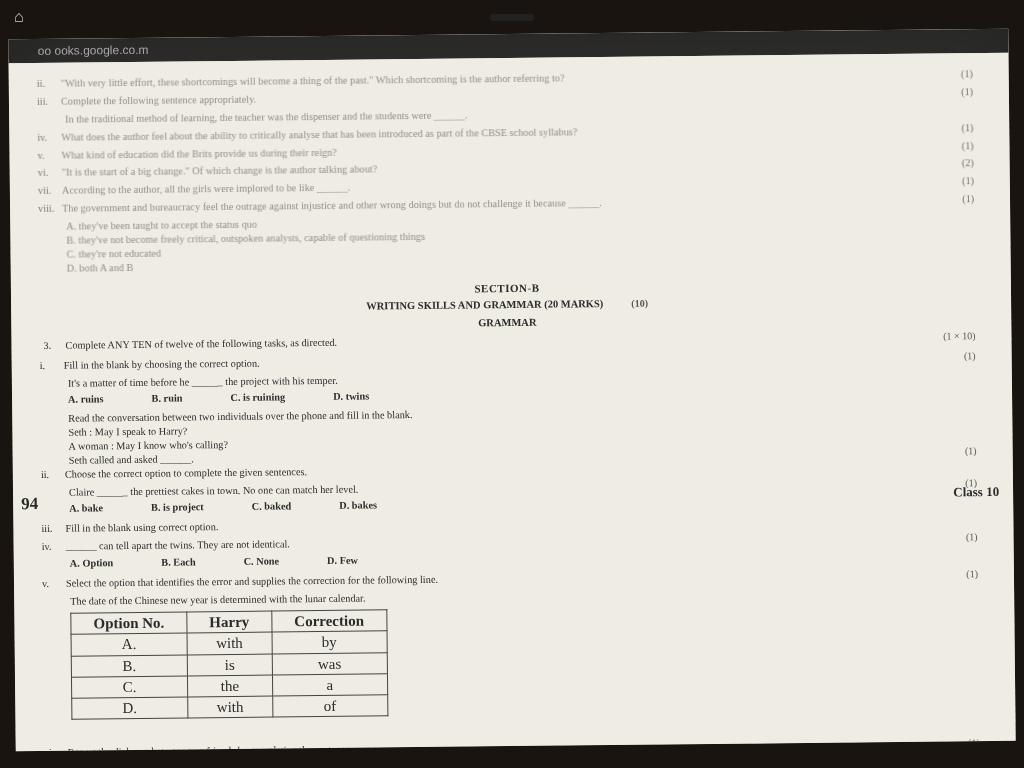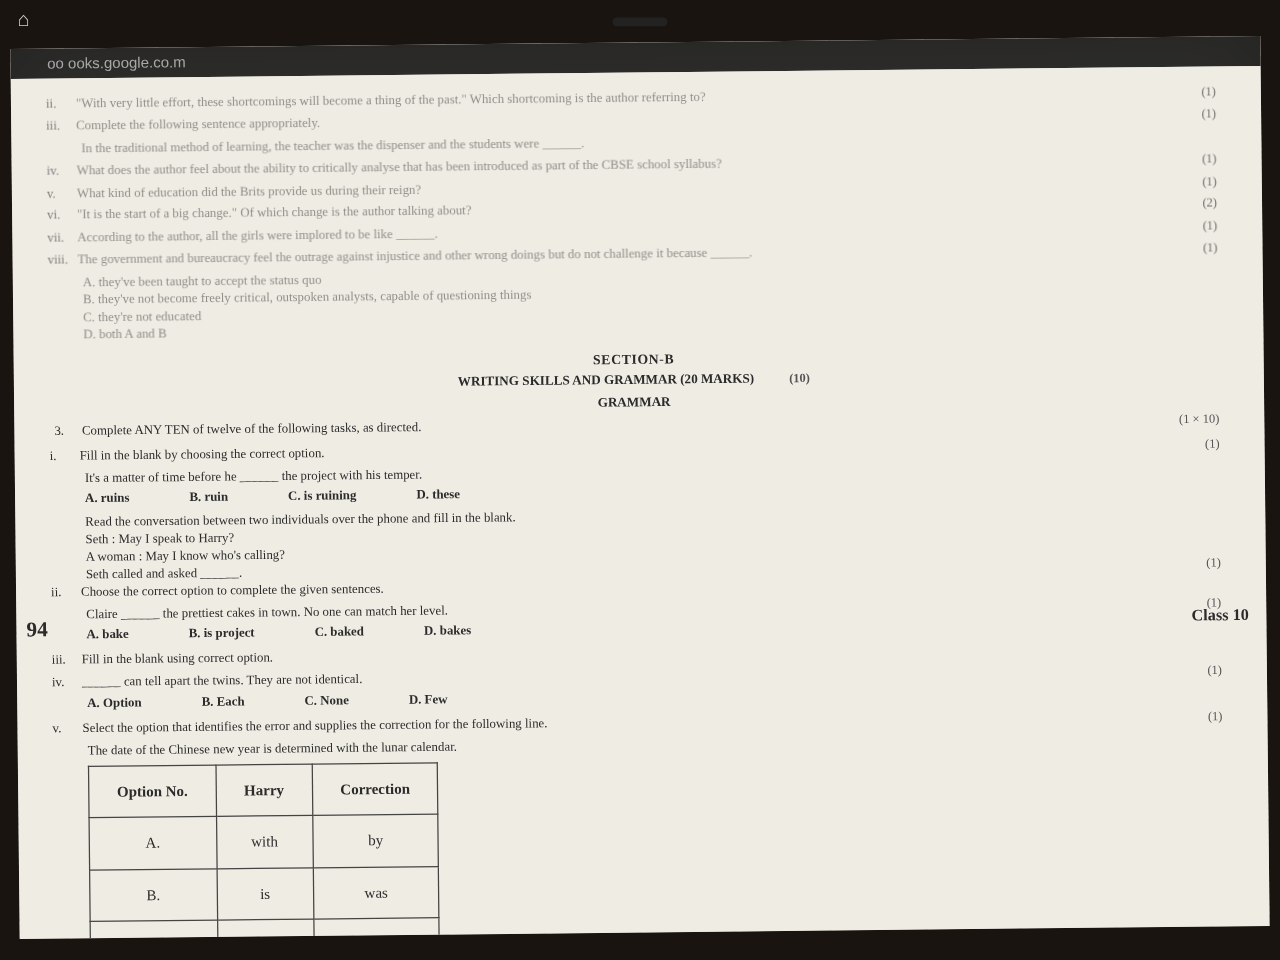--- a/index.html
+++ b/index.html
@@ -14,21 +14,21 @@
   .q { margin-bottom: 4px; }
   .marks { float: right; color: #555; font-size: 10px; }
   .opts { display: flex; gap: 48px; margin: 2px 0 6px 28px; }
   .opts span { white-space: nowrap; font-weight: bold; }
   .section-head { text-align: center; font-weight: bold; letter-spacing: 0.5px; margin-top: 10px; margin-bottom: 2px; font-size: 11px; }
   .sub-head { text-align: center; font-weight: bold; font-size: 10.5px; margin-bottom: 4px; }
   .instr { margin-left: 4px; margin-bottom: 6px; }
   .roman { display: inline-block; width: 24px; vertical-align: top; }
   .body-indent { margin-left: 28px; }
   table.err { border-collapse: collapse; margin: 4px 0 8px 28px; }
-  table.err th, table.err td { border: 1px solid #444; padding: 12px 22px; font-size: 12px; text-align: center; }
+  table.err th, table.err td { border: 1px solid #444; padding: 0 22px; font-size: 15px; text-align: center; }
   .pgnum-left { position: absolute; left: 8px; top: 430px; font-weight: bold; font-size: 17px; }
   .pgnum-right { position: absolute; right: 14px; top: 430px; font-weight: bold; font-size: 13px; }
   .home-icon { position: absolute; top: 8px; left: 14px; color: #ccc; font-size: 16px; font-family: sans-serif; }
   .topblur { filter: blur(0.4px); opacity: 0.82; }
   .sensor { position: absolute; top: 14px; left: 50%; transform: translateX(-50%); width: 44px; height: 7px; background: #222; border-radius: 4px; }
   .ol-num { display:inline-block; width:22px; }
 </style>
 </head>
 <body>
 
@@ -69,21 +69,21 @@
       </div>
 
       <div class="q">
         <span class="roman">i.</span><span>Fill in the blank by choosing the correct option.</span><span class="marks">(1)</span>
       </div>
       <div class="body-indent">It's a matter of time before he ______ the project with his temper.</div>
       <div class="opts">
         <span>A. ruins</span>
           <span>B. ruin</span>
           <span>C. is ruining</span>
-          <span>D. these</span>
+          <span>D. twins</span>
       </div>
 
       <div class="body-indent">Read the conversation between two individuals over the phone and fill in the blank.</div>
       <div class="body-indent">Seth : May I speak to Harry?</div>
       <div class="body-indent">A woman : May I know who's calling?</div>
       <div class="body-indent">
         <span>Seth called and asked ______.</span><span class="marks">(1)</span>
       </div>
 
       <div class="q">

